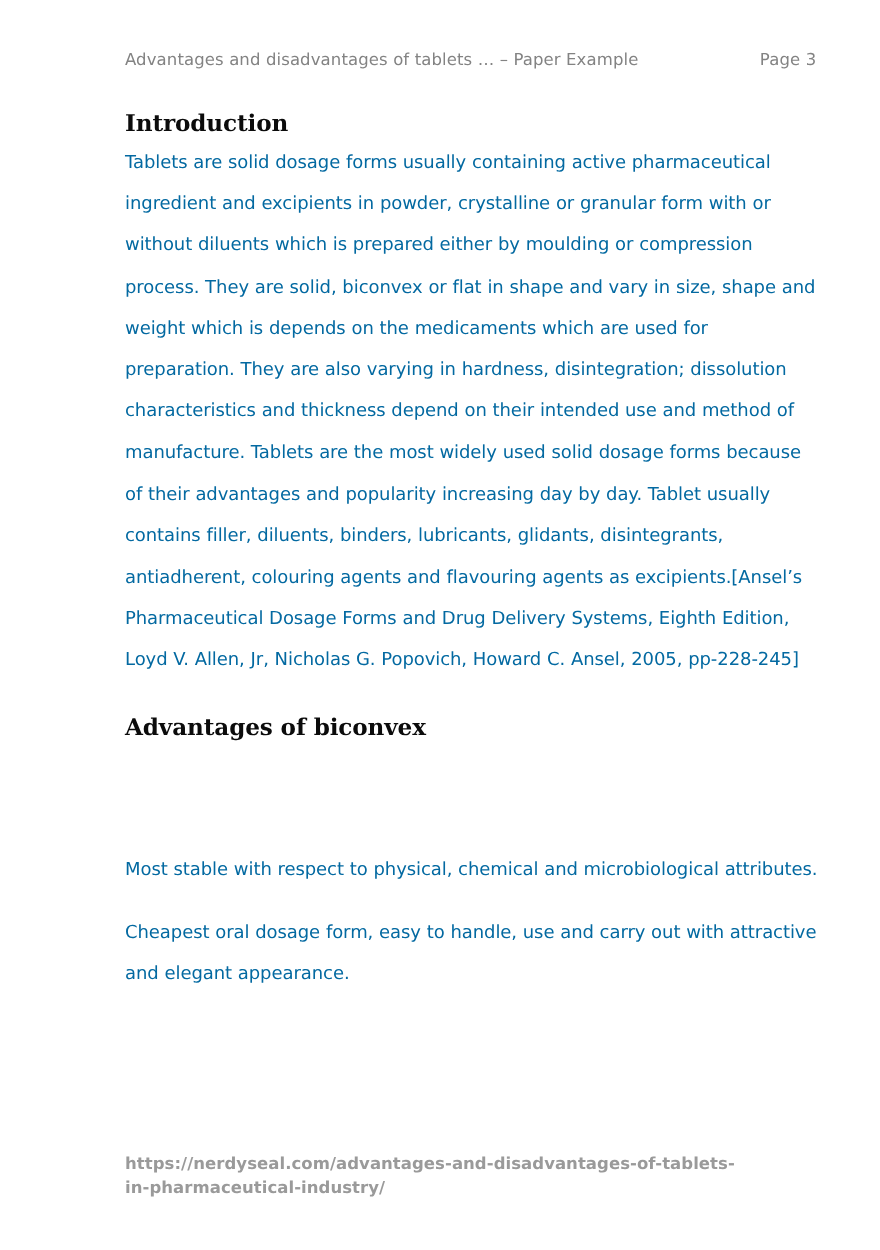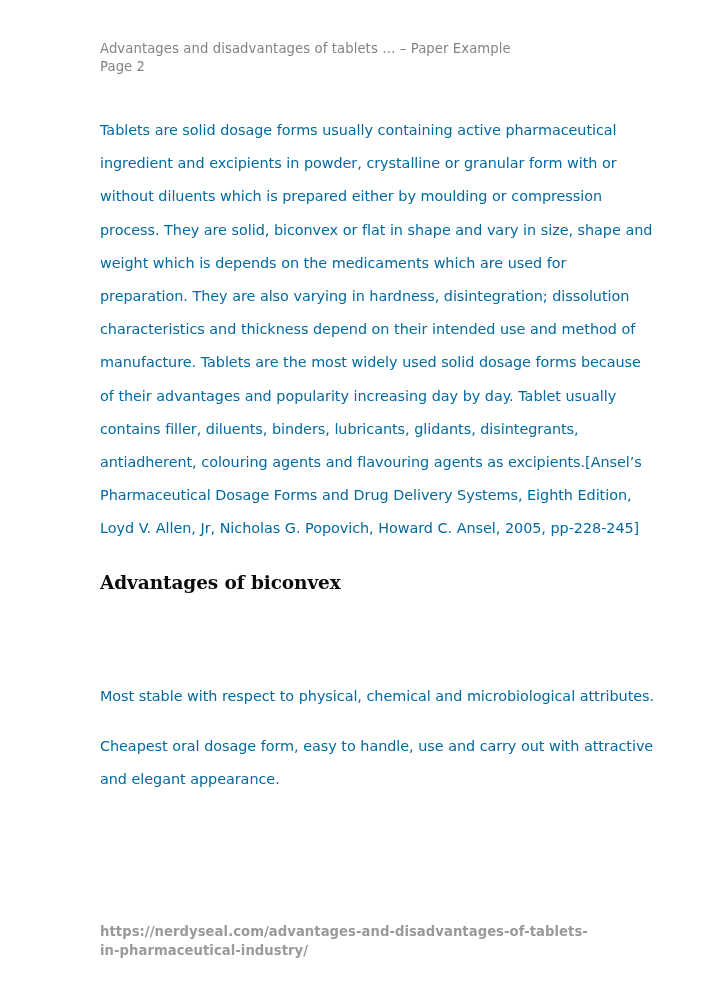--- a/index.html
+++ b/index.html
@@ -31,21 +31,20 @@
     width: 554px;
     display: flex;
     justify-content: space-between;
     align-items: baseline;
     color: #838383;
     font-size: 13.2px;
     line-height: 18px;
     font-family: "DejaVu Sans", sans-serif;
     letter-spacing: 0.1px;
     white-space: nowrap;
-    flex-direction: column;
   }
   .runhead .rh-title { flex: 0 1 auto; }
   .runhead .rh-page {
     flex: 0 0 auto;
     padding-right: 1px;
   }
 
   
   h2.heading {
     font-family: "DejaVu Serif", serif;
@@ -96,23 +95,24 @@
     font-weight: bold;
   }
 </style>
 </head>
 <body>
 
 <div class="page">
 
   <div class="runhead">
     <span class="rh-title">Advantages and disadvantages of tablets … – Paper Example</span>
-    <span class="rh-page">Page 2</span>
+    <span class="rh-page">Page 3</span>
   </div>
 
+  <h2 class="heading sec-intro-heading">Introduction</h2>
 
   <p class="body sec-intro-body">Tablets are solid dosage forms usually containing active pharmaceutical ingredient and excipients in powder, crystalline or granular form with or without diluents which is prepared either by moulding or compression process. They are solid, biconvex or flat in shape and vary in size, shape and weight which is depends on the medicaments which are used for preparation. They are also varying in hardness, disintegration; dissolution characteristics and thickness depend on their intended use and method of manufacture. Tablets are the most widely used solid dosage forms because of their advantages and popularity increasing day by day. Tablet usually contains filler, diluents, binders, lubricants, glidants, disintegrants, antiadherent, colouring agents and flavouring agents as excipients.[Ansel’s Pharmaceutical Dosage Forms and Drug Delivery Systems, Eighth Edition, Loyd V. Allen, Jr, Nicholas G. Popovich, Howard C. Ansel, 2005, pp-228-245]</p>
 
   <h2 class="heading sec-adv-heading">Advantages of biconvex</h2>
 
 
   <p class="body sec-adv-p3">Cheapest oral dosage form, easy to handle, use and carry out with attractive and elegant appearance.</p>
 
   <p class="body sec-adv-p2">Most stable with respect to physical, chemical and microbiological attributes.</p>
 

